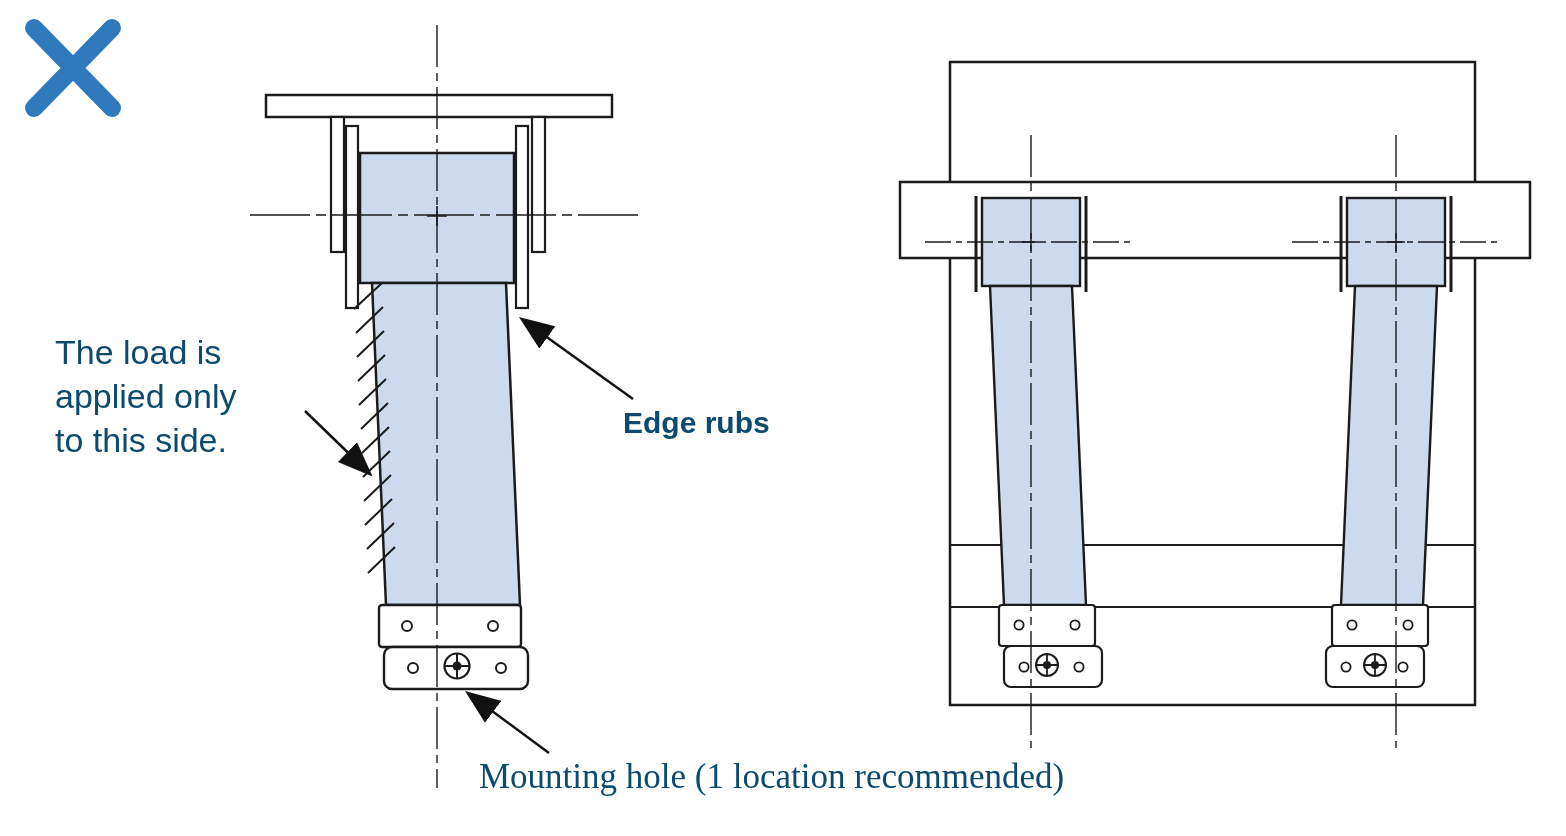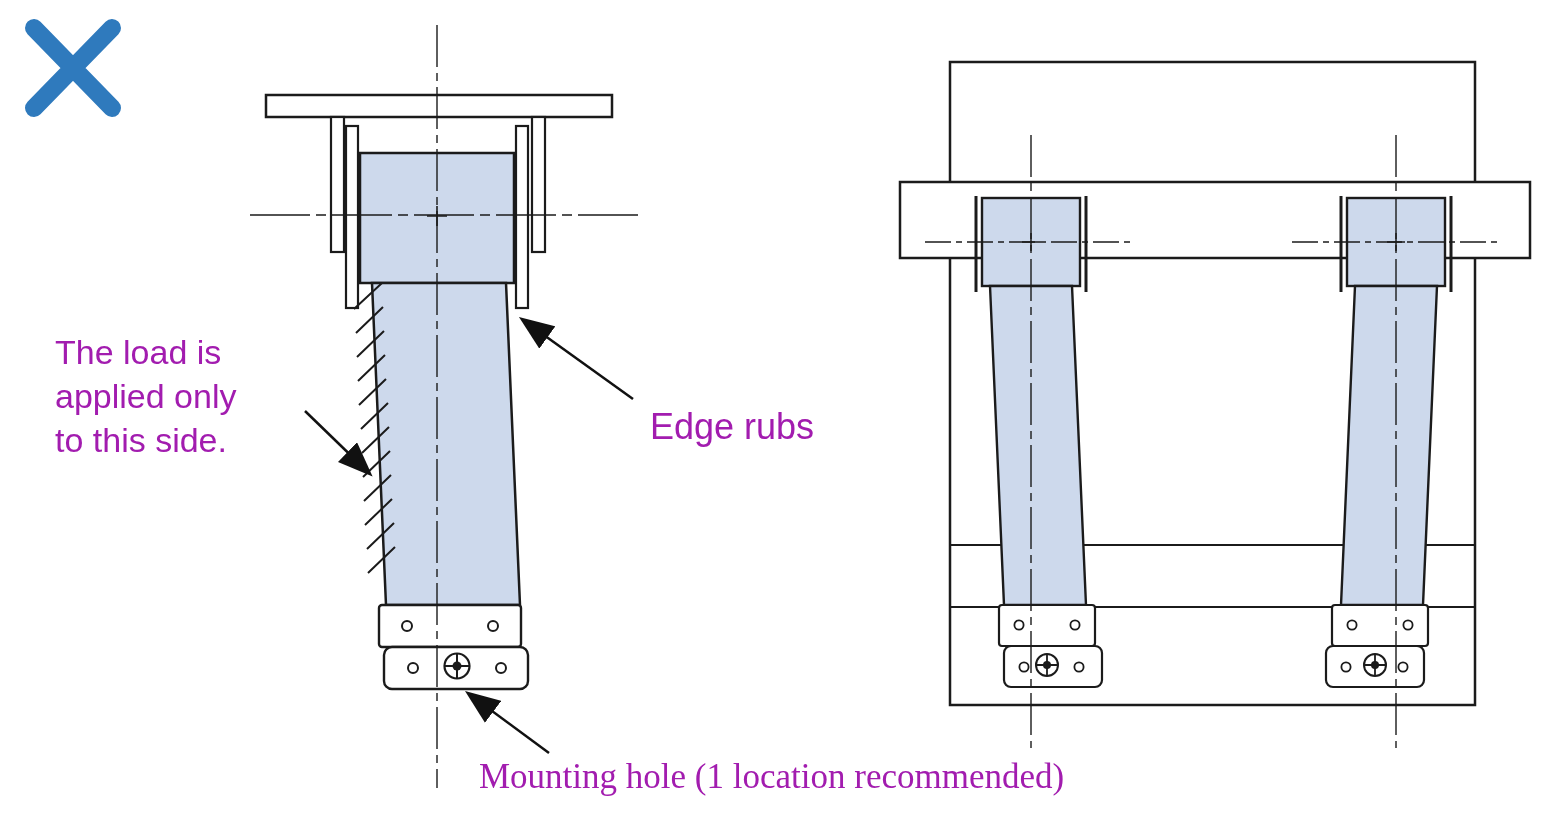--- a/index.html
+++ b/index.html
@@ -8,27 +8,27 @@
     width: 1566px;
     height: 836px;
     background: #ffffff;
     overflow: hidden;
     font-family: "Liberation Sans", sans-serif;
     color: #111111;
   }
   .canvas svg { position: absolute; left: 0; top: 0; }
   .label {
     position: absolute;
-    color: #a21caf;
+    color: #0c4a6e;
     font-family: "Liberation Sans", sans-serif;
     white-space: pre-line;
     line-height: 1.27;
   }
   .label-load { left: 55px; top: 330px; font-size: 34px; line-height: 44px; }
-  .label-edge { left: 650px; top: 404px; font-size: 36px; }
+  .label-edge { left: 623px; top: 404px; font-size: 30px; font-weight: bold; }
   .label-mount { left: 479px; top: 755px; font-size: 35px; font-family: Liberation Serif, serif; }
 </style>
 </head>
 <body>
 
 <div class="canvas">
 
   <svg width="1566" height="836" viewBox="0 0 1566 836">
     <defs>
       <marker id="ah" markerWidth="14" markerHeight="11" refX="12" refY="5.5" orient="auto">

